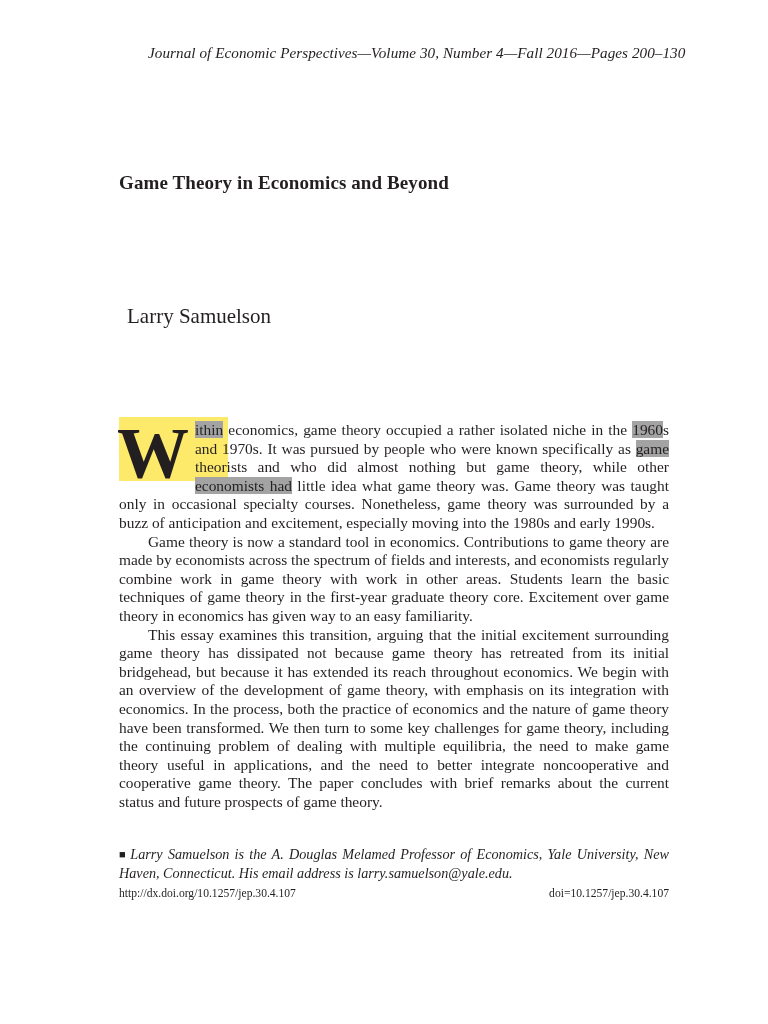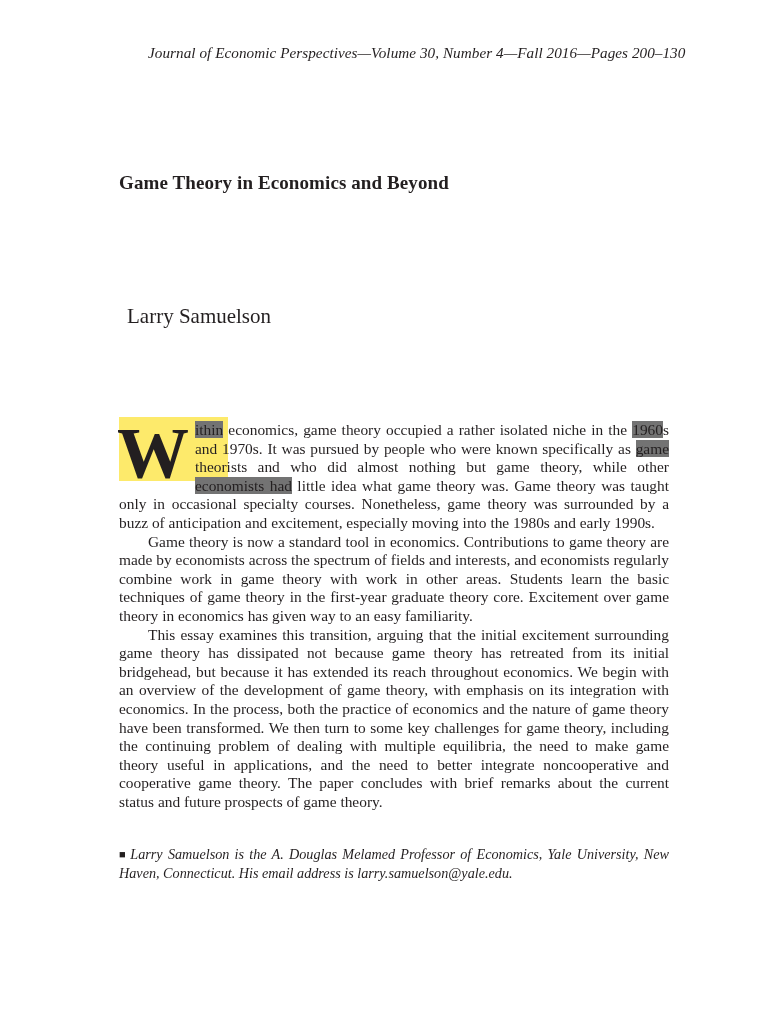--- a/index.html
+++ b/index.html
@@ -81,21 +81,21 @@
       color: #231f20;
     }
     .first-para {
       position: relative;
     }
     .first-para span.txt {
       position: relative;
       z-index: 1;
     }
     .hl {
-      background: #737373;
+      background: #a3a3a3;
     }
     .footnote-main {
       position: absolute;
       left: 119px;
       top: 845px;
       width: 550px;
       font-size: 14.2px;
       line-height: 19px;
       font-style: italic;
       text-align: justify;
@@ -142,13 +142,17 @@
   </p>
   <p>Game theory is now a standard tool in economics. Contributions to game theory are made by economists across the spectrum of fields and interests, and economists regularly combine work in game theory with work in other areas. Students learn the basic techniques of game theory in the first-year graduate theory core. Excitement over game theory in economics has given way to an easy familiarity.</p>
   <p>This essay examines this transition, arguing that the initial excitement surrounding game theory has dissipated not because game theory has retreated from its initial bridgehead, but because it has extended its reach throughout economics. We begin with an overview of the development of game theory, with emphasis on its integration with economics. In the process, both the practice of economics and the nature of game theory have been transformed. We then turn to some key challenges for game theory, including the continuing problem of dealing with multiple equi­libria, the need to make game theory useful in applications, and the need to better integrate noncooperative and cooperative game theory. The paper concludes with brief remarks about the current status and future prospects of game theory.</p>
 </div>
 
 <div class="footnote-main">
   <span class="square">■</span><span>Larry Samuelson is the A. Douglas Melamed Professor of Economics, Yale University, New Haven, Connecticut. His email address is larry.samuelson@yale.edu.</span>
 </div>
 
 <div class="footnote-dagger">
+  <div class="doi-row">
+    <span>http://dx.doi.org/10.1257/jep.30.4.107</span>
+    <span>doi=10.1257/jep.30.4.107</span>
+  </div>
 </div>
 
 </body></html>

